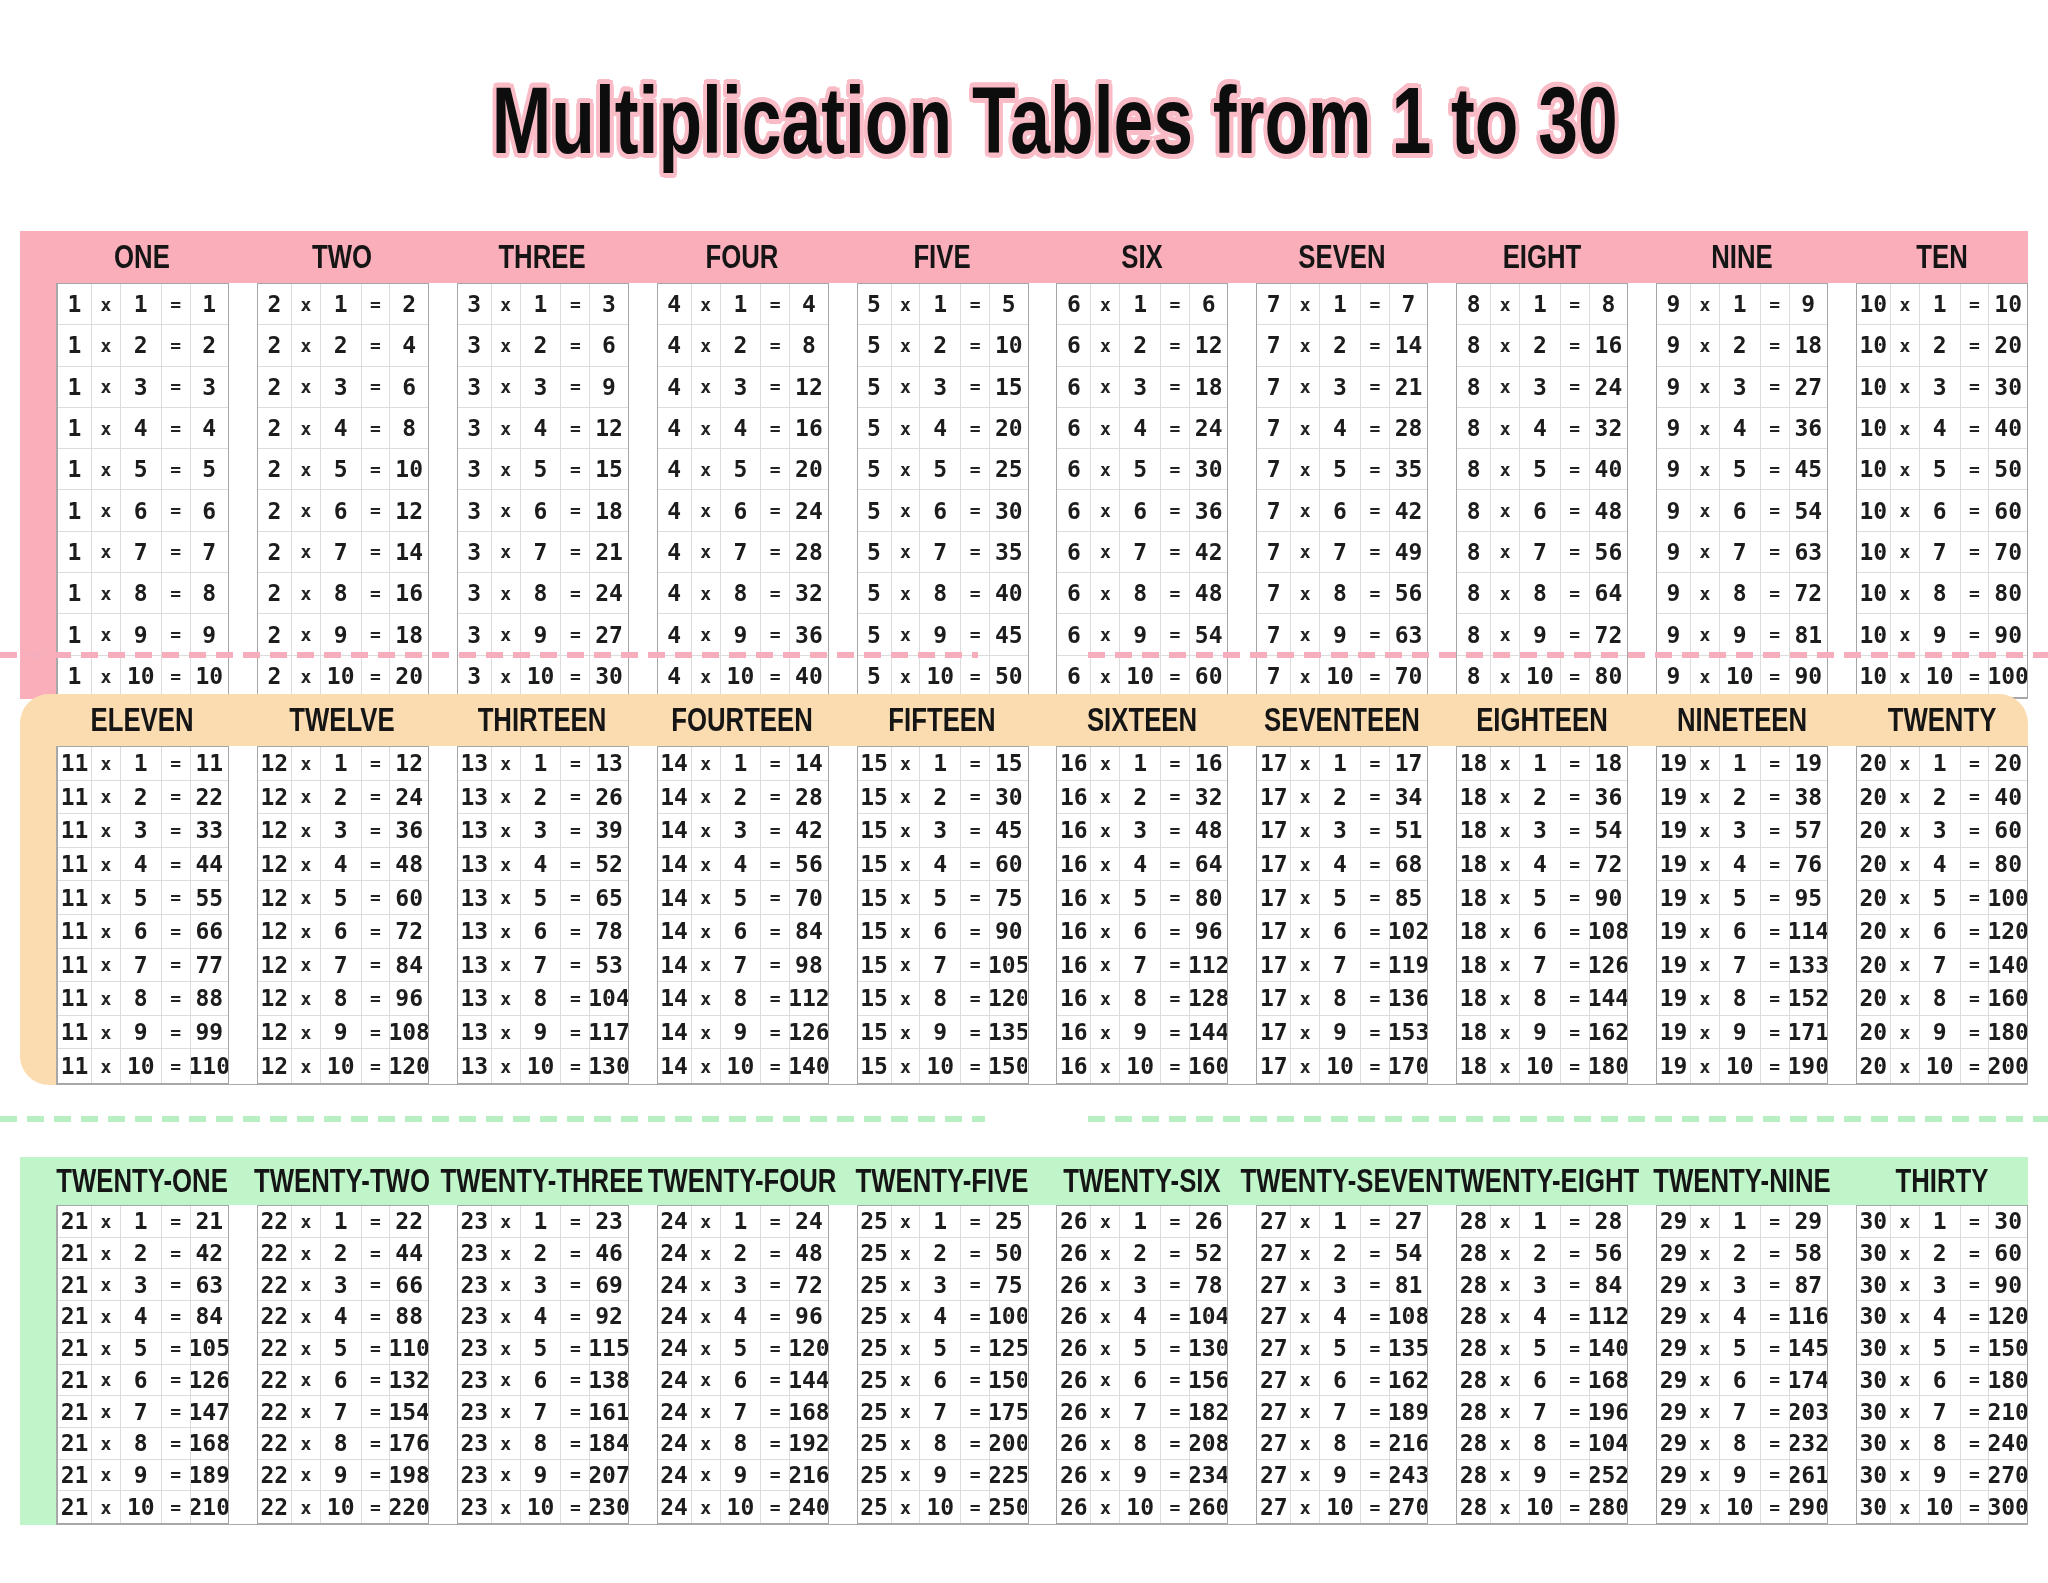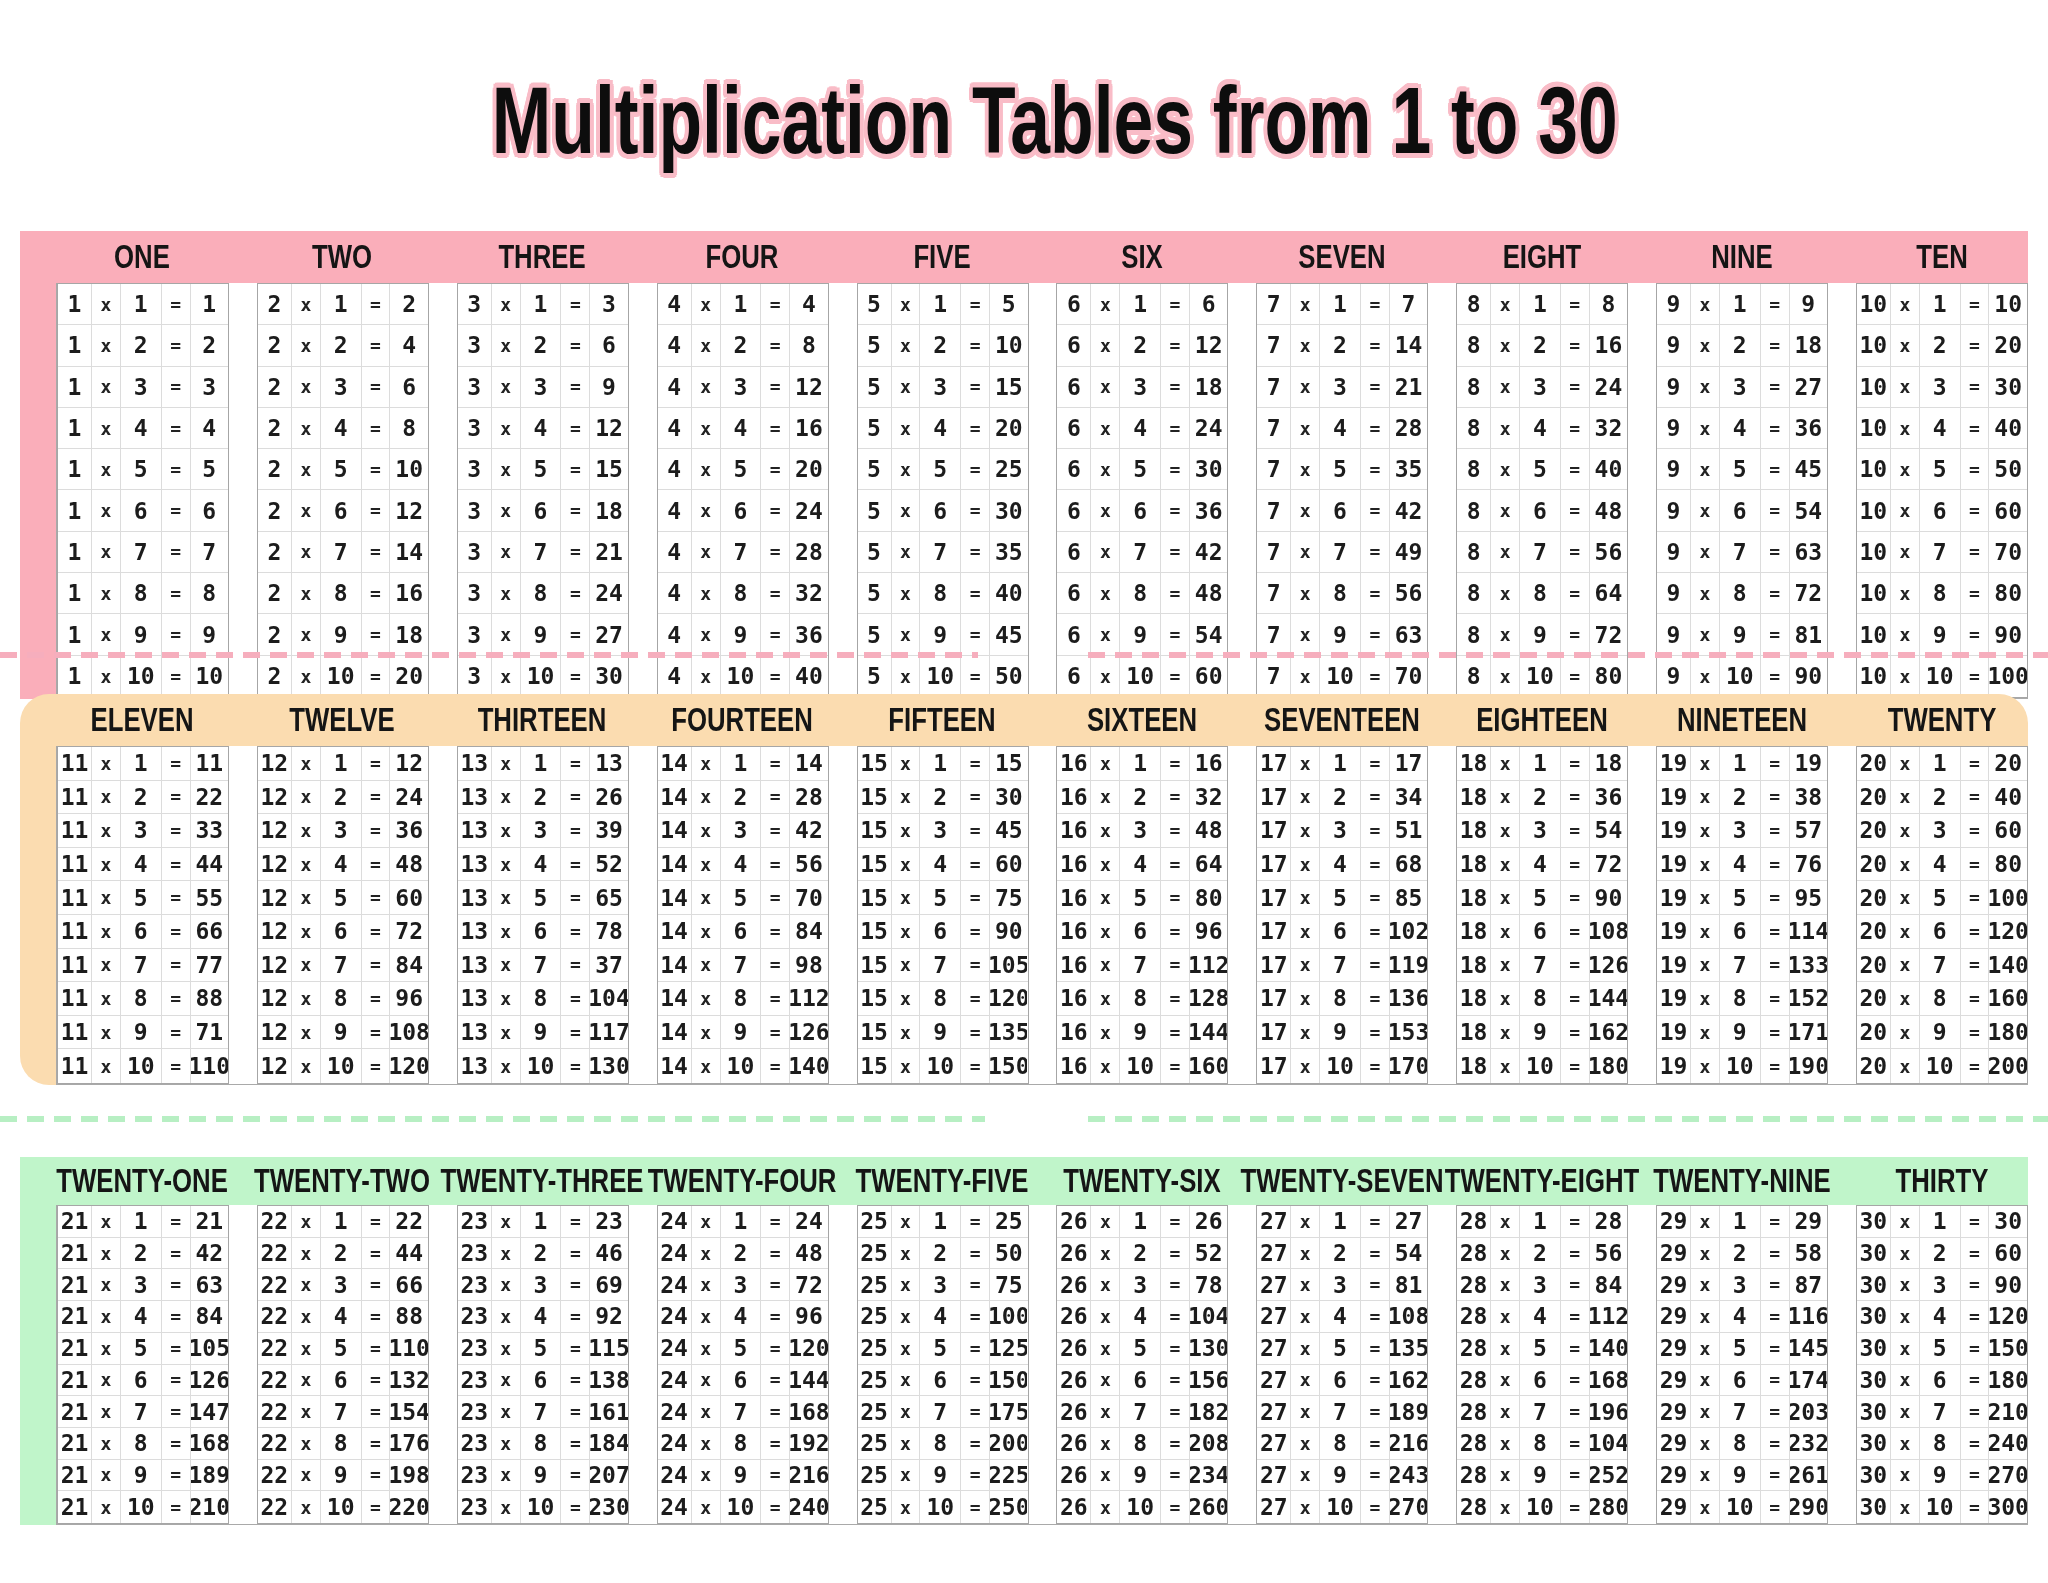--- a/index.html
+++ b/index.html
@@ -919,21 +919,21 @@
           <div class="t-cell op">x</div>
           <div class="t-cell">8</div>
           <div class="t-cell op">=</div>
           <div class="t-cell">88</div>
         </div>
         <div class="t-row">
           <div class="t-cell">11</div>
           <div class="t-cell op">x</div>
           <div class="t-cell">9</div>
           <div class="t-cell op">=</div>
-          <div class="t-cell">71</div>
+          <div class="t-cell">99</div>
         </div>
         <div class="t-row">
           <div class="t-cell">11</div>
           <div class="t-cell op">x</div>
           <div class="t-cell">10</div>
           <div class="t-cell op">=</div>
           <div class="t-cell">110</div>
         </div>
       </div>
       <div class="mult-table">
@@ -1049,21 +1049,21 @@
           <div class="t-cell op">x</div>
           <div class="t-cell">6</div>
           <div class="t-cell op">=</div>
           <div class="t-cell">78</div>
         </div>
         <div class="t-row">
           <div class="t-cell">13</div>
           <div class="t-cell op">x</div>
           <div class="t-cell">7</div>
           <div class="t-cell op">=</div>
-          <div class="t-cell">37</div>
+          <div class="t-cell">53</div>
         </div>
         <div class="t-row">
           <div class="t-cell">13</div>
           <div class="t-cell op">x</div>
           <div class="t-cell">8</div>
           <div class="t-cell op">=</div>
           <div class="t-cell">104</div>
         </div>
         <div class="t-row">
           <div class="t-cell">13</div>

